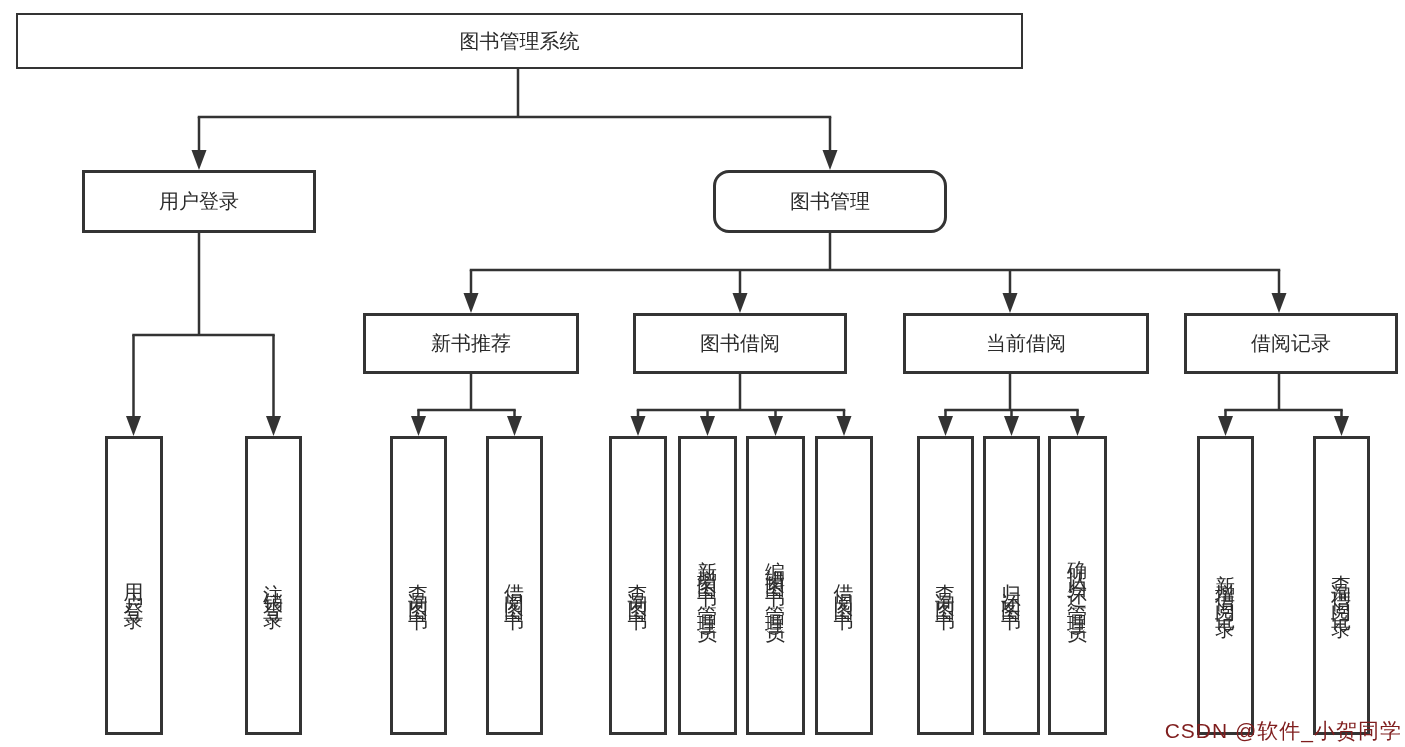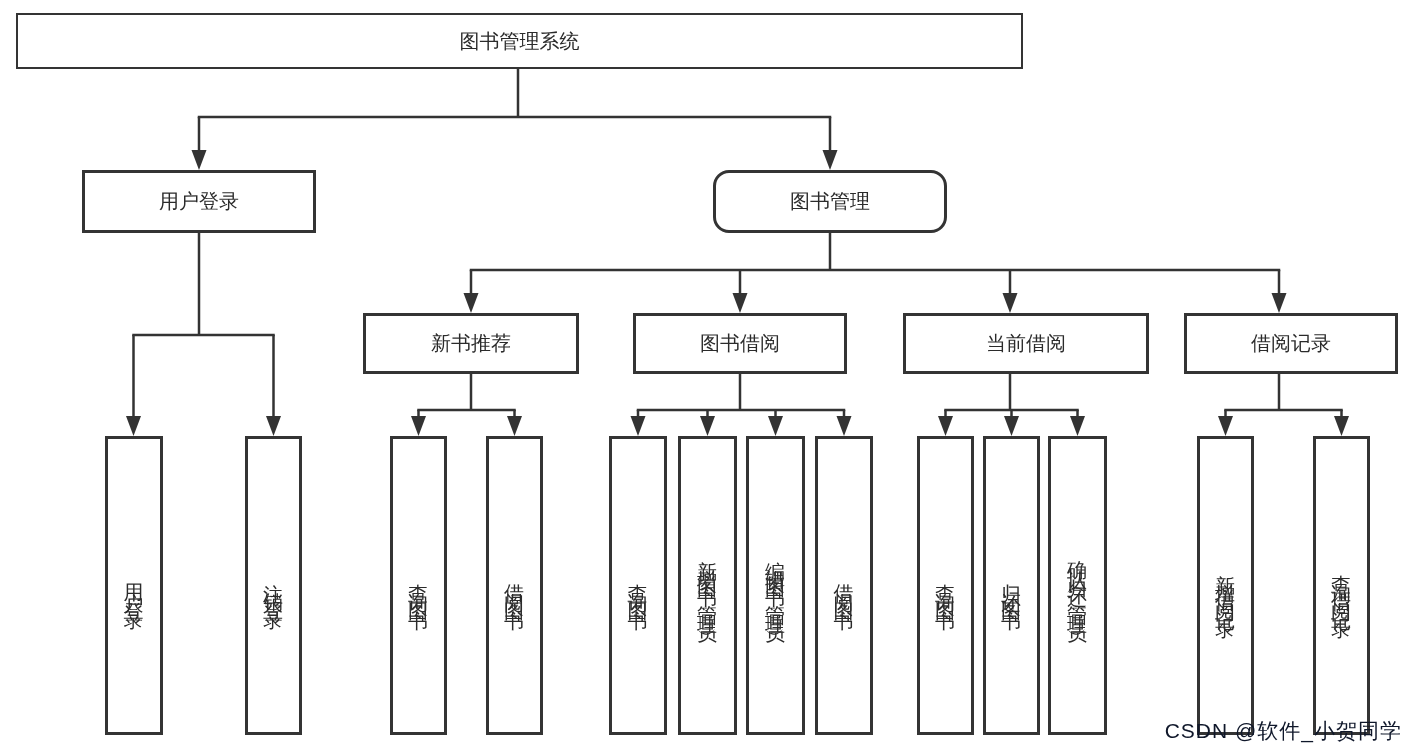--- a/index.html
+++ b/index.html
@@ -13,21 +13,21 @@
     border:3px solid #343434;display:flex;align-items:center;justify-content:center;
     font-size:20px;z-index:2;
   }
   .node.root{border-width:2.5px;}
   .leaf-label{
     writing-mode:vertical-rl;text-orientation:upright;
     letter-spacing:9px;line-height:1;white-space:nowrap;
   }
   #watermark{
     position:absolute;right:3px;bottom:2px;z-index:5;
-    font-size:21px;color:#0f172a;letter-spacing:1px;
+    font-size:21px;color:#7f1d1d;letter-spacing:1px;
   }
 </style>
 </head>
 <body>
 
 <div id="canvas">
 
   <svg id="connectors" viewBox="0 0 1405 747" xmlns="http://www.w3.org/2000/svg">
     <g stroke="#333333" stroke-width="2.5">
 

